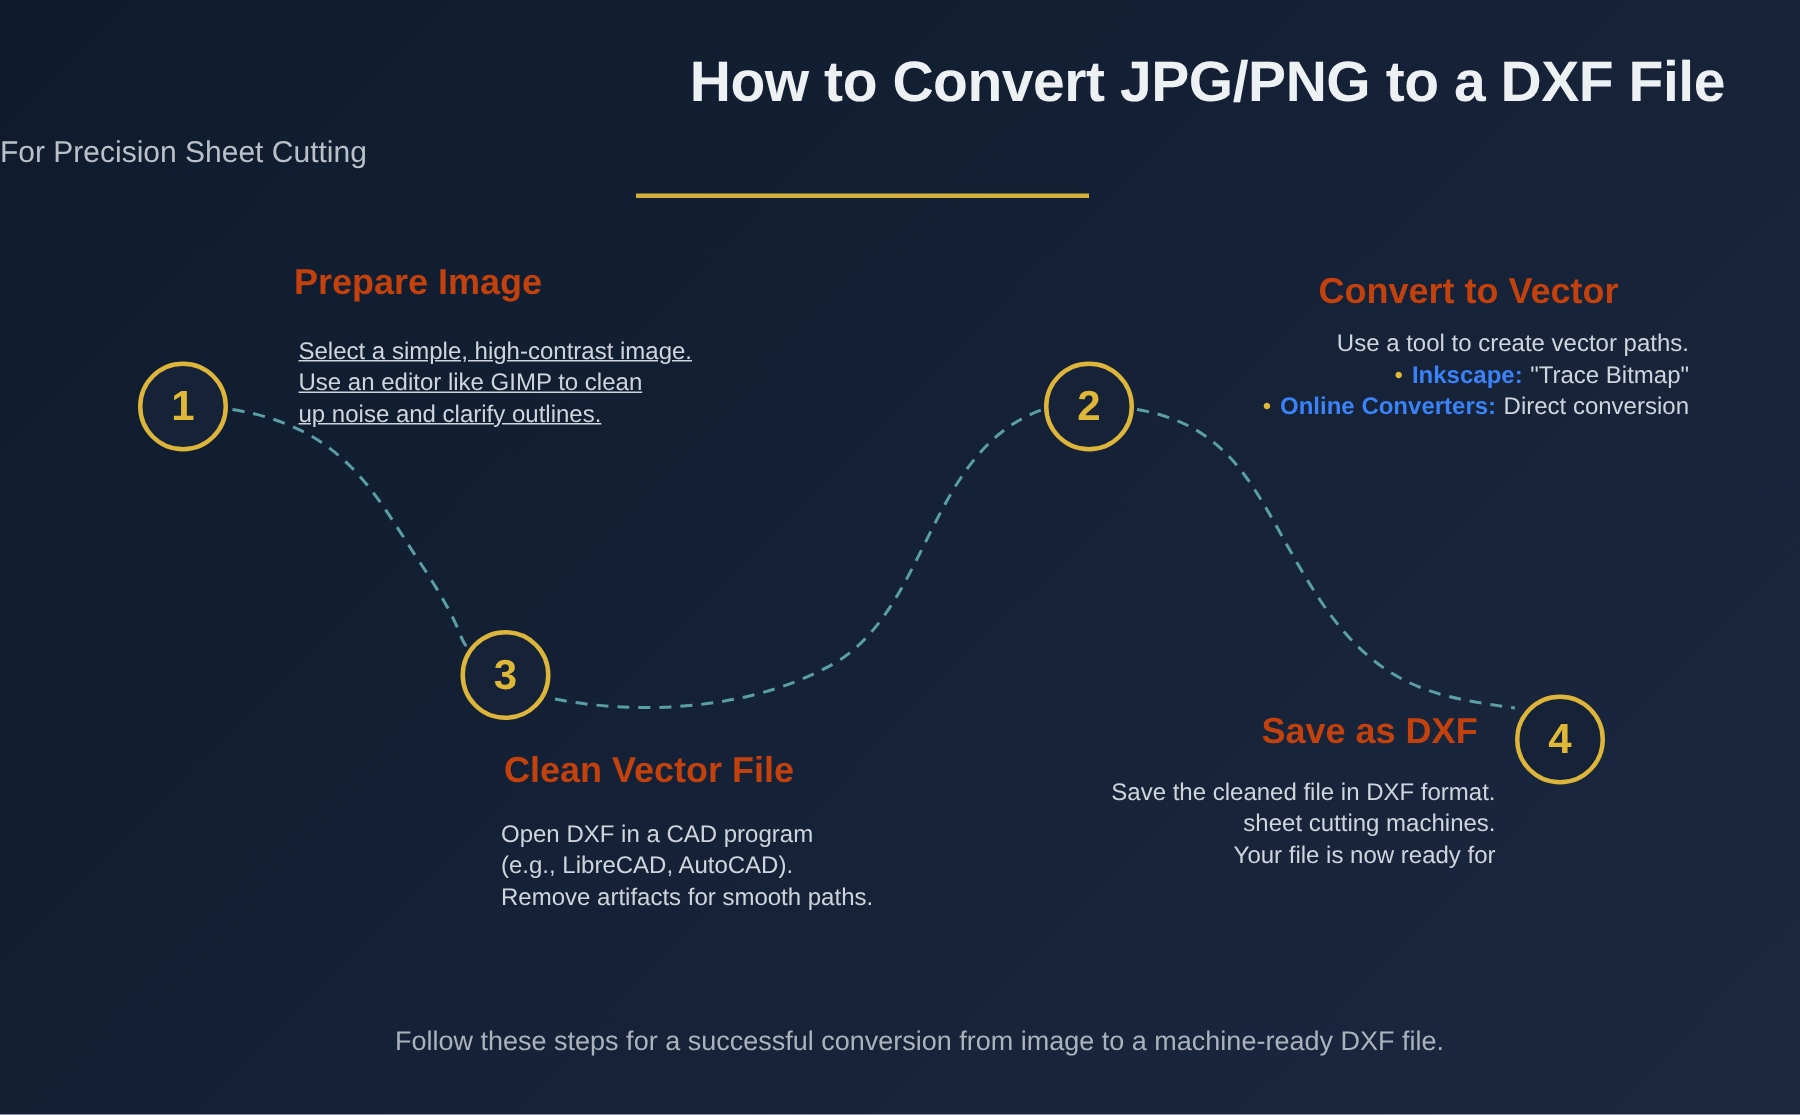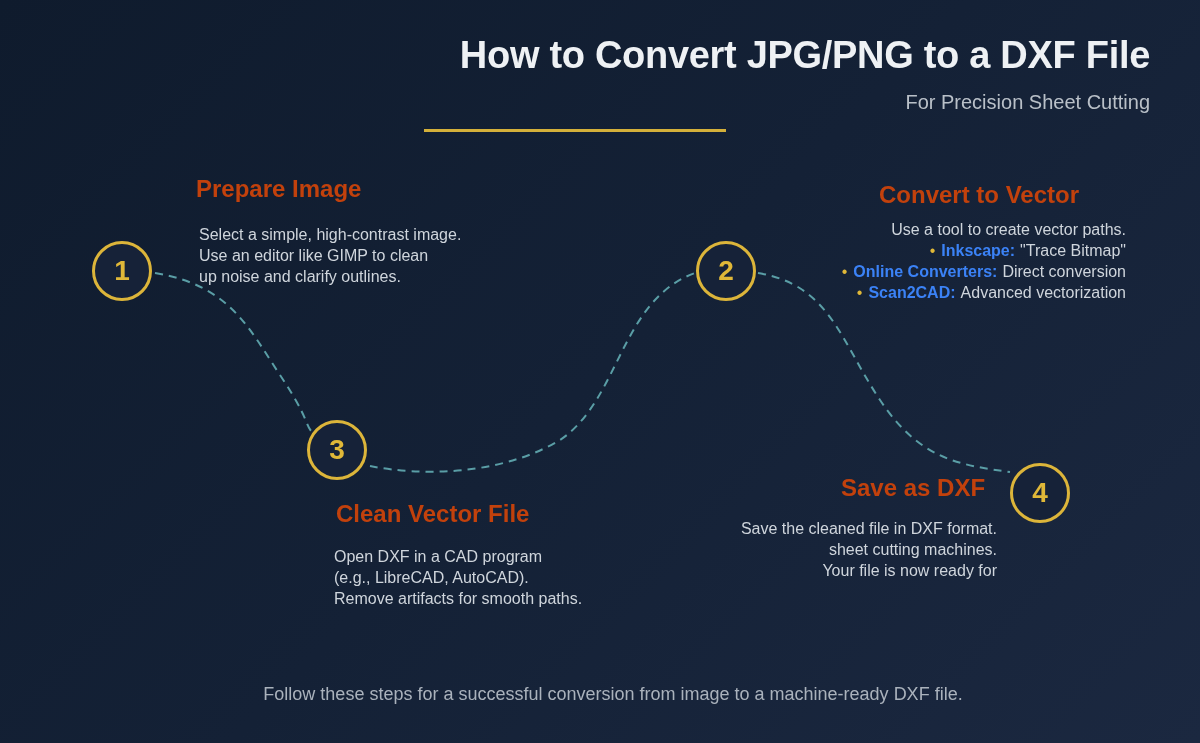--- a/index.html
+++ b/index.html
@@ -15,21 +15,21 @@
       left: 0; width: 1150px; top: 34px;
       text-align: right;
       font-size: 38px;
       font-weight: bold;
       color: #eef1f4;
       letter-spacing: -0.3px;
     }
     .subtitle {
       position: absolute;
       left: 0; width: 1150px; top: 91px;
-      text-align: right;
+      text-align: left;
       font-size: 20px;
       color: #b9c0c8;
     }
     .underline {
       position: absolute;
       left: 424px; top: 129px;
       width: 302px; height: 3px;
       background: #d4b03a;
     }
     svg.paths {
@@ -86,40 +86,37 @@
 <svg class="paths" viewBox="0 0 1200 743">
   <path d="M 155 273 C 230 285, 250 330, 280 375 S 305 425, 312 432" fill="none" stroke="#5a9ea6" stroke-width="2" stroke-dasharray="8 6"></path>
   <path d="M 370 466 C 420 476, 500 476, 560 440 C 620 400, 620 300, 695 273" fill="none" stroke="#5a9ea6" stroke-width="2" stroke-dasharray="8 6"></path>
   <path d="M 758 273 C 830 285, 840 340, 880 400 C 920 460, 960 465, 1010 472" fill="none" stroke="#5a9ea6" stroke-width="2" stroke-dasharray="8 6"></path>
 </svg>
 
 <div class="step-circle" style="left:92px; top:241px;">
   <span>1</span>
 </div>
 <div class="step-title" style="left:196px; top:175px;">Prepare Image</div>
-<div class="step-desc" style="left:199px; top:224px;">
+<div class="step-desc" style="left:199px; top:224px;text-decoration:underline;">
   <span class="line">Select a simple, high-contrast image.</span>
   <span class="line">Use an editor like GIMP to clean</span>
   <span class="line">up noise and clarify outlines.</span>
 </div>
 
 <div class="step-circle" style="left:696px; top:241px;">
   <span>2</span>
 </div>
 <div class="step-title" style="left:879px; top:181px;">Convert to Vector</div>
 <div class="step-desc right" style="right:74px; top:219px;">
   <span class="line">Use a tool to create vector paths.</span>
   <span class="line">
     <span class="bullet-dot">•</span><span class="bullet-key">Inkscape:</span><span>"Trace Bitmap"</span>
   </span>
   <span class="line">
     <span class="bullet-dot">•</span><span class="bullet-key">Online Converters:</span><span>Direct conversion</span>
-  </span>
-  <span class="line">
-    <span class="bullet-dot">•</span><span class="bullet-key">Scan2CAD:</span><span>Advanced vectorization</span>
   </span>
 </div>
 
 <div class="step-circle" style="left:307px; top:420px;">
   <span>3</span>
 </div>
 <div class="step-title" style="left:336px; top:500px;">Clean Vector File</div>
 <div class="step-desc" style="left:334px; top:546px;">
   <span class="line">Open DXF in a CAD program</span>
   <span class="line">(e.g., LibreCAD, AutoCAD).</span>

